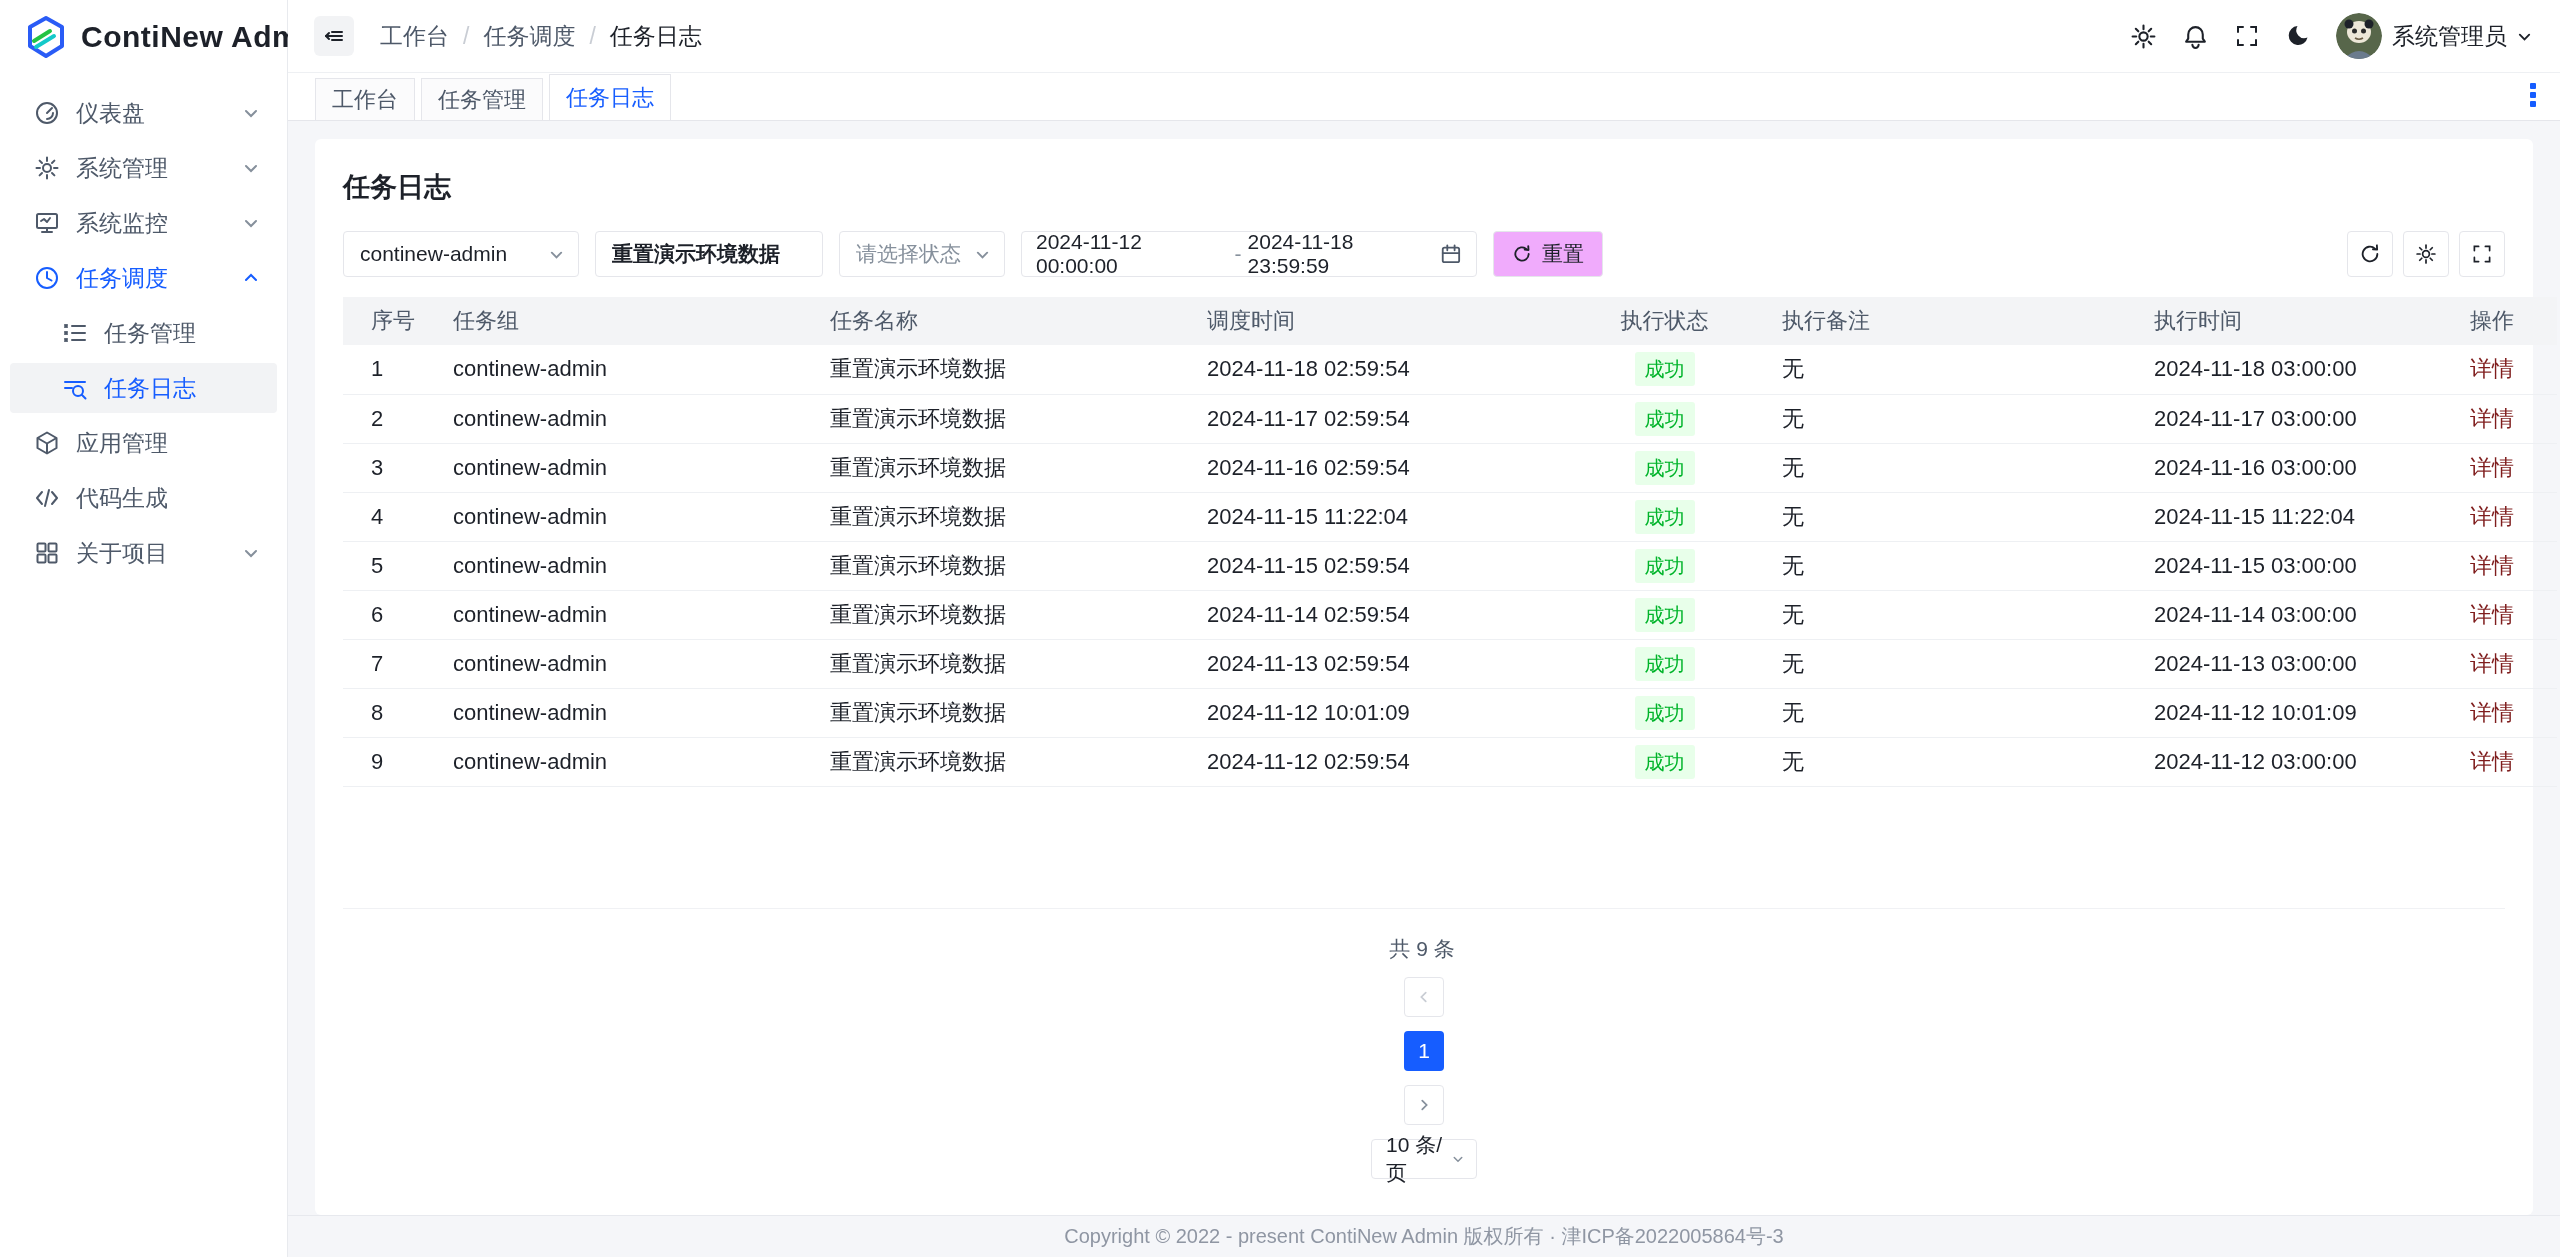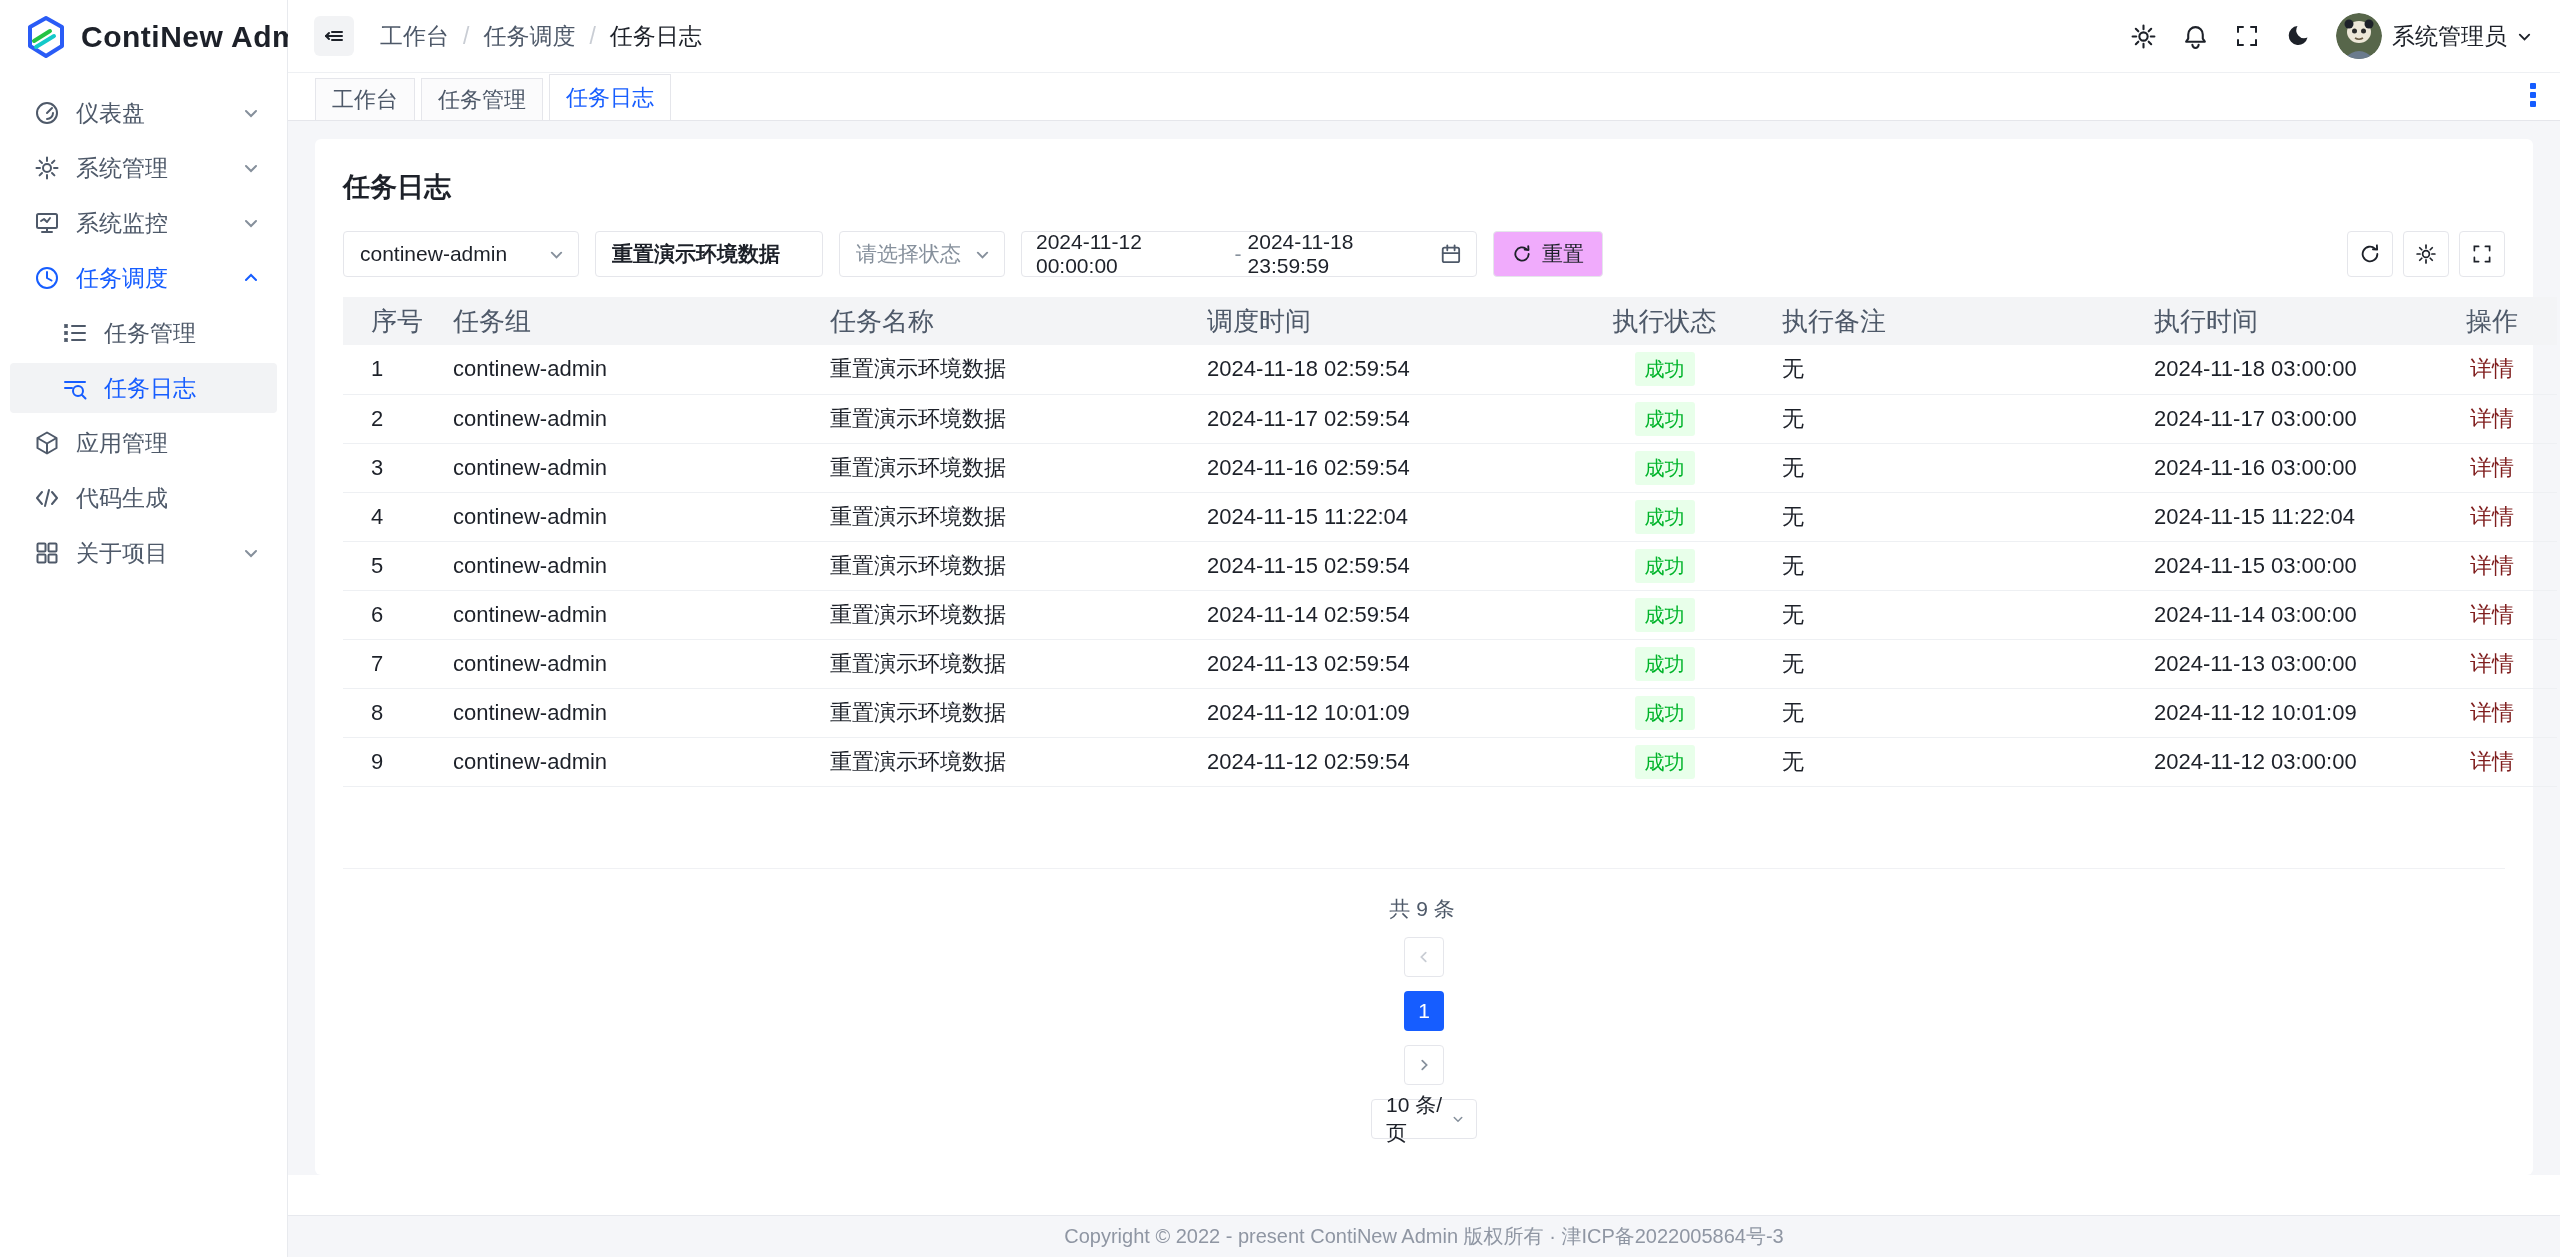--- a/index.html
+++ b/index.html
@@ -56,37 +56,37 @@
   .text-input { width:228px; padding:0 16px; font-size:21px; font-weight:700; color:#1d2129; border:1px solid #e5e6eb; border-radius:4px; height:46px; font-family:inherit; }
   .date-range { width:456px; padding:0 14px; justify-content:space-between; cursor:pointer; }
   .date-range .dsep { color:#86909c; padding:0 6px; }
   .btn { height:46px; border:1px solid #e5e6eb; border-radius:4px; background:#f0abfc; display:flex; align-items:center; gap:10px; padding:0 18px; font-size:21px; color:#1d2129; cursor:pointer; }
   .toolbar-right { margin-left:auto; display:flex; gap:10px; }
   .sq-btn { width:46px; height:46px; border:1px solid #e5e6eb; border-radius:4px; background:#fff; display:flex; align-items:center; justify-content:center; cursor:pointer; color:#1d2129; }
 
   
   .table-wrap { flex:1; border-bottom:1px solid #f0f1f4; min-height:0; }
   table { width:100%; border-collapse:collapse; table-layout:fixed; }
-  thead th { background:#f3f4f6; height:48px; font-size:26px; font-weight:500; color:#4e5969; text-align:left; padding:0 10px; }
+  thead th { background:#f3f4f6; height:48px; font-size:22px; font-weight:500; color:#4e5969; text-align:left; padding:0 10px; }
   tbody td { height:49px; border-bottom:1px solid #eef0f3; font-size:22px; color:#1d2129; padding:0 10px; }
   th.first, td.first { padding-left:28px; }
   th.c, td.c { text-align:center; }
   .badge { display:inline-block; background:#e8ffea; color:#00b42a; font-size:20px; line-height:1; padding:7px 10px; border-radius:3px; }
   .link { color:#7f1d1d; cursor:pointer; text-decoration:none;text-align:center; }
 
   
   .pagination { display:flex; align-items:center; justify-content:flex-end; gap:14px; padding:26px 4px 12px;flex-direction:column; }
   .pg-total { font-size:21px; color:#4e5969; margin-right:4px; }
   .pg-btn { width:40px; height:40px; border:1px solid #e5e6eb; border-radius:4px; background:#fff; display:flex; align-items:center; justify-content:center; cursor:pointer; color:#c9cdd4; }
   .pg-btn.next { color:#86909c; }
   .pg-page { width:40px; height:40px; border-radius:4px; background:#165dff; color:#fff; font-size:21px; display:flex; align-items:center; justify-content:center; cursor:pointer; }
   .pg-size { height:40px; width:106px; border:1px solid #e5e6eb; border-radius:4px; display:flex; align-items:center; justify-content:space-between; padding:0 12px 0 14px; font-size:21px; color:#1d2129; cursor:pointer; }
 
   
-  .footer { height:42px; background:#f5f6f9; border-top:1px solid #e7e9ee; display:flex; align-items:center; justify-content:center; font-size:20px; color:#8f96a3;margin-top:40px; }
+  .footer { height:42px; background:#f5f6f9; border-top:1px solid #e7e9ee; display:flex; align-items:center; justify-content:center; font-size:20px; color:#8f96a3; }
 </style>
 </head>
 <body>
 
 <div class="app">
 
   <aside class="sidebar">
     <div class="logo-row">
       <span>
         <svg width="44" height="44" viewBox="0 0 44 44" fill="none">

